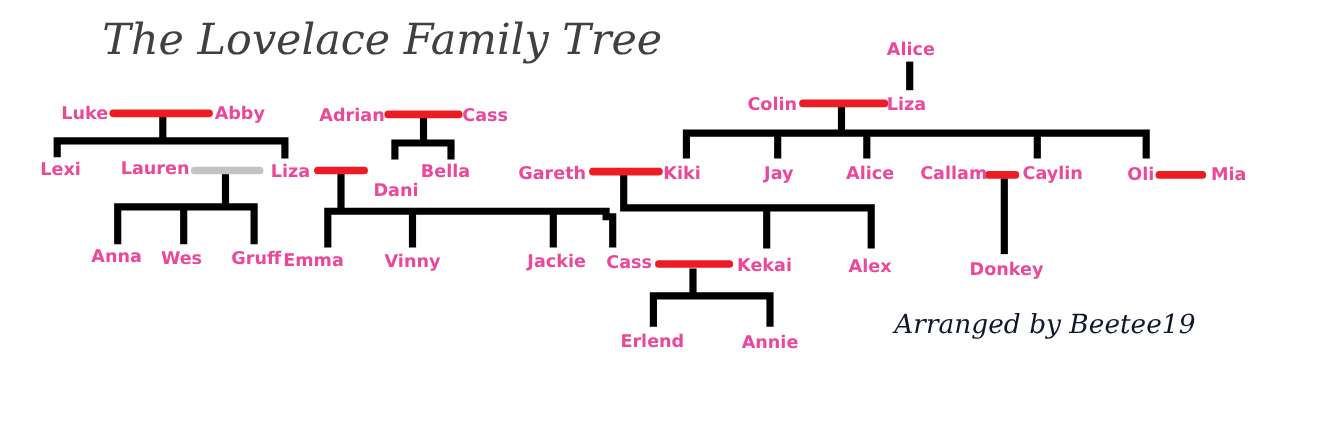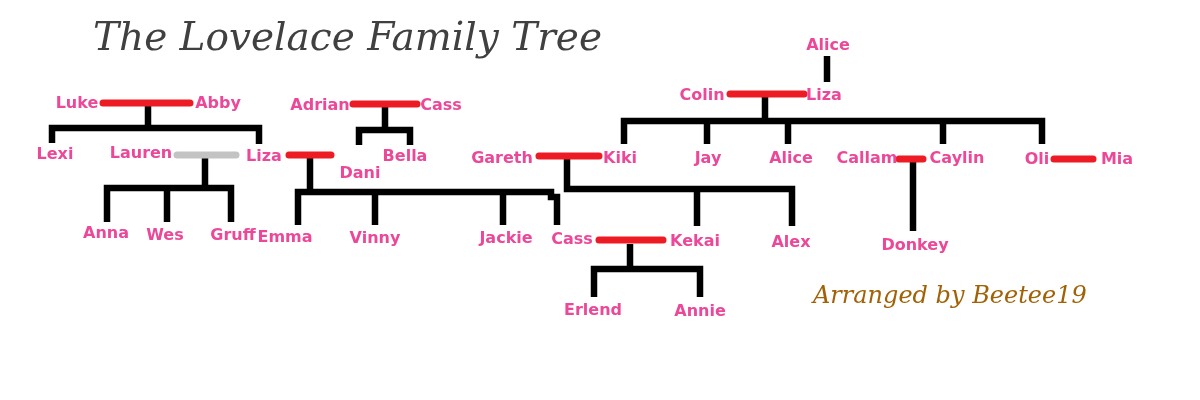--- a/index.html
+++ b/index.html
@@ -14,21 +14,21 @@
   .title{
     position:absolute;left:93px;top:14px;margin:0;
     font:italic 39px "DejaVu Serif", serif;
     color:#404040;
     white-space:nowrap;
     letter-spacing:0px;
   }
   .credit{
     position:absolute;left:813px;top:281px;
     font:italic 24px "DejaVu Serif", serif;
-    color:#a16207;
+    color:#0f172a;
     white-space:nowrap;
   }
   .name{
     position:absolute;
     transform:translateX(-50%);
     font-weight:bold;
     font-size:16px;
     line-height:17px;
     color:#ec4899;
     white-space:nowrap;

